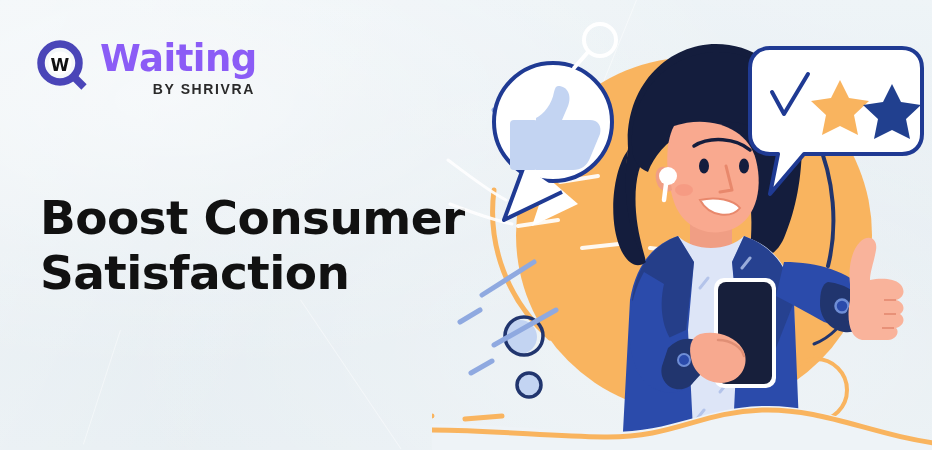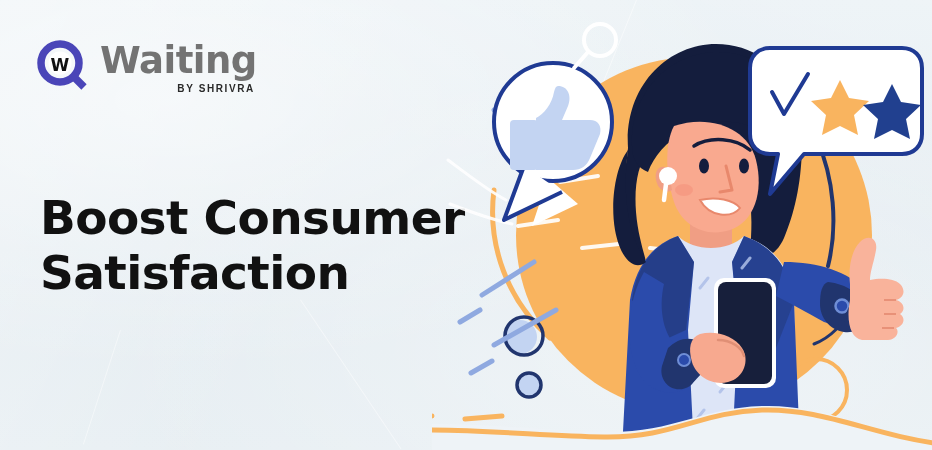--- a/index.html
+++ b/index.html
@@ -51,26 +51,26 @@
   .logo-text-wrap {
     display: flex;
     flex-direction: column;
     align-items: flex-end;
     line-height: 1;
   }
   .logo-word {
     font-family: "DejaVu Sans", sans-serif;
     font-size: 37px;
     font-weight: bold;
-    color: #737373;
+    color: #8b5cf6;
     letter-spacing: -0.5px;
   }
   .logo-sub {
     font-family: "Liberation Sans", sans-serif;
-    font-size: 10px;
+    font-size: 14px;
     font-weight: bold;
     color: #2a2a2a;
     letter-spacing: 1.6px;
     margin-top: 5px;
     margin-right: 2px;
   }
 
   
   .headline {
     position: absolute;

